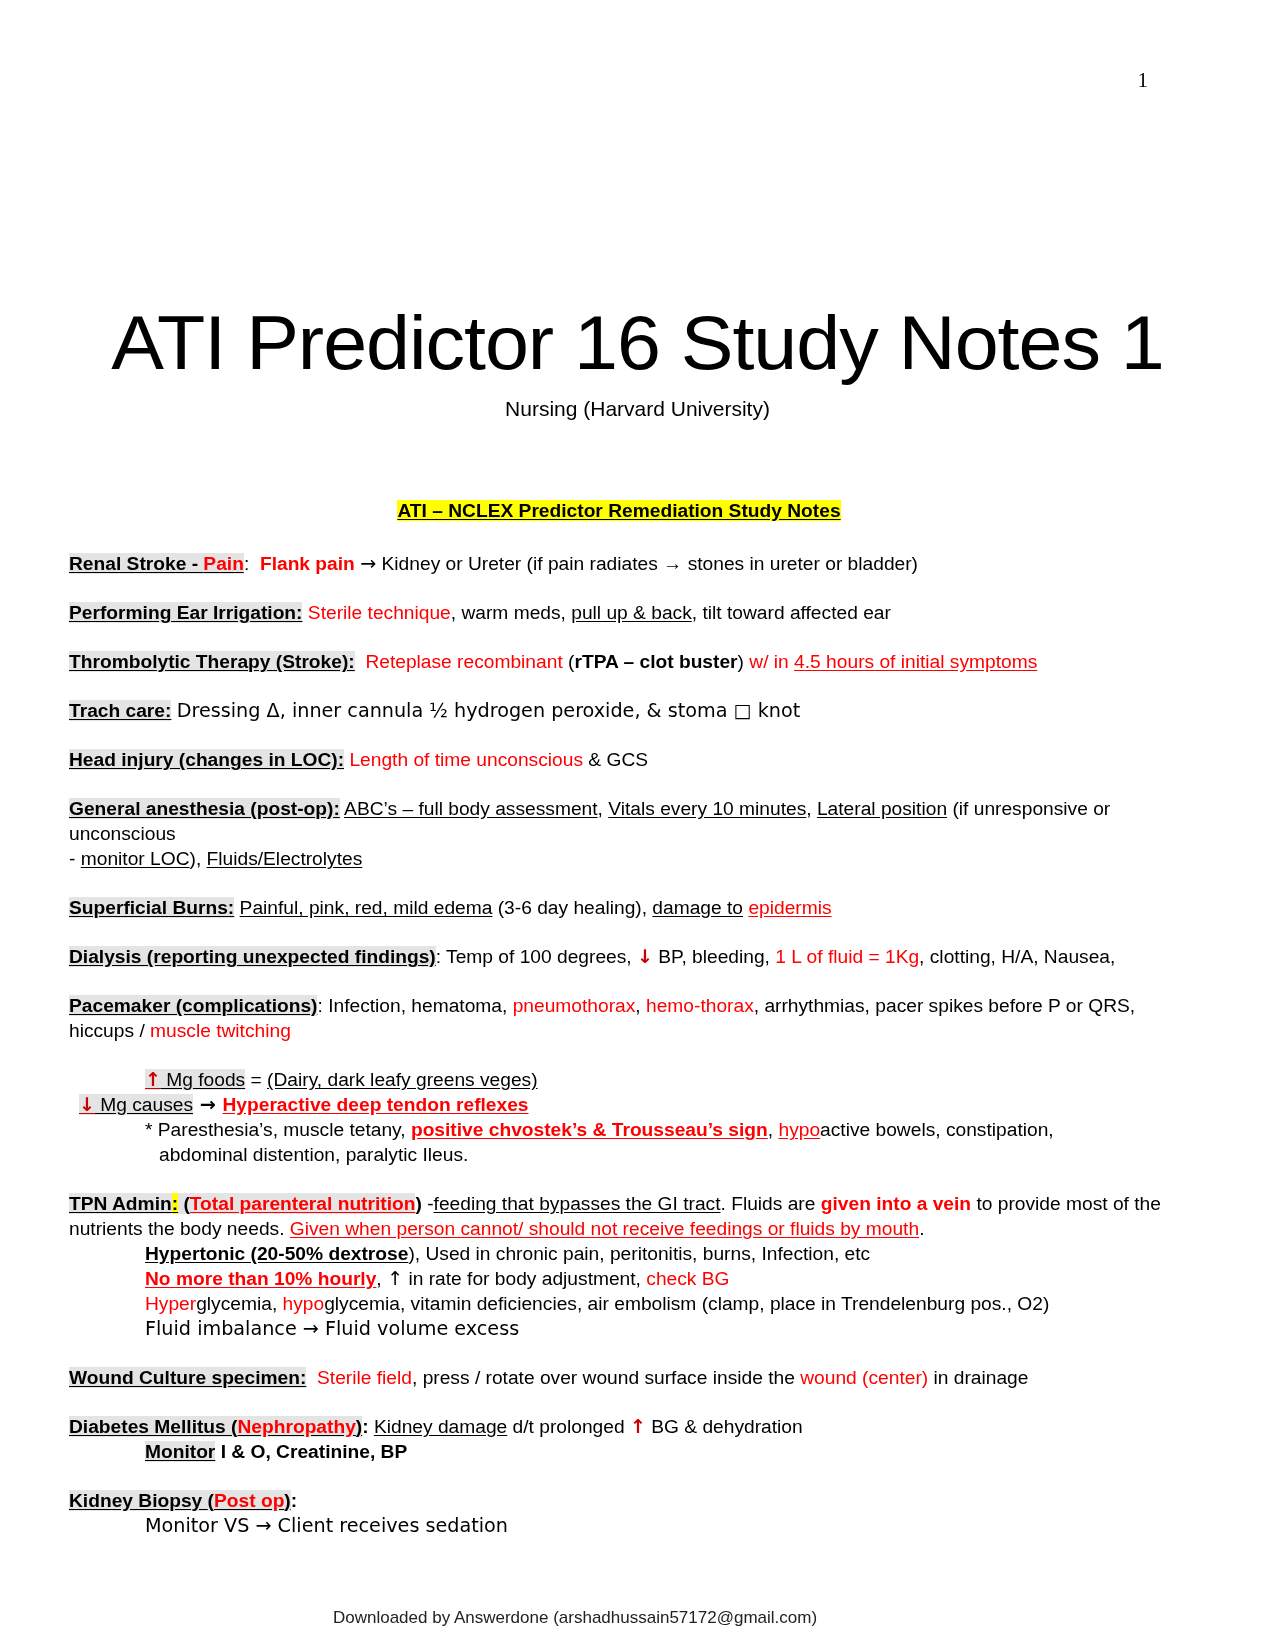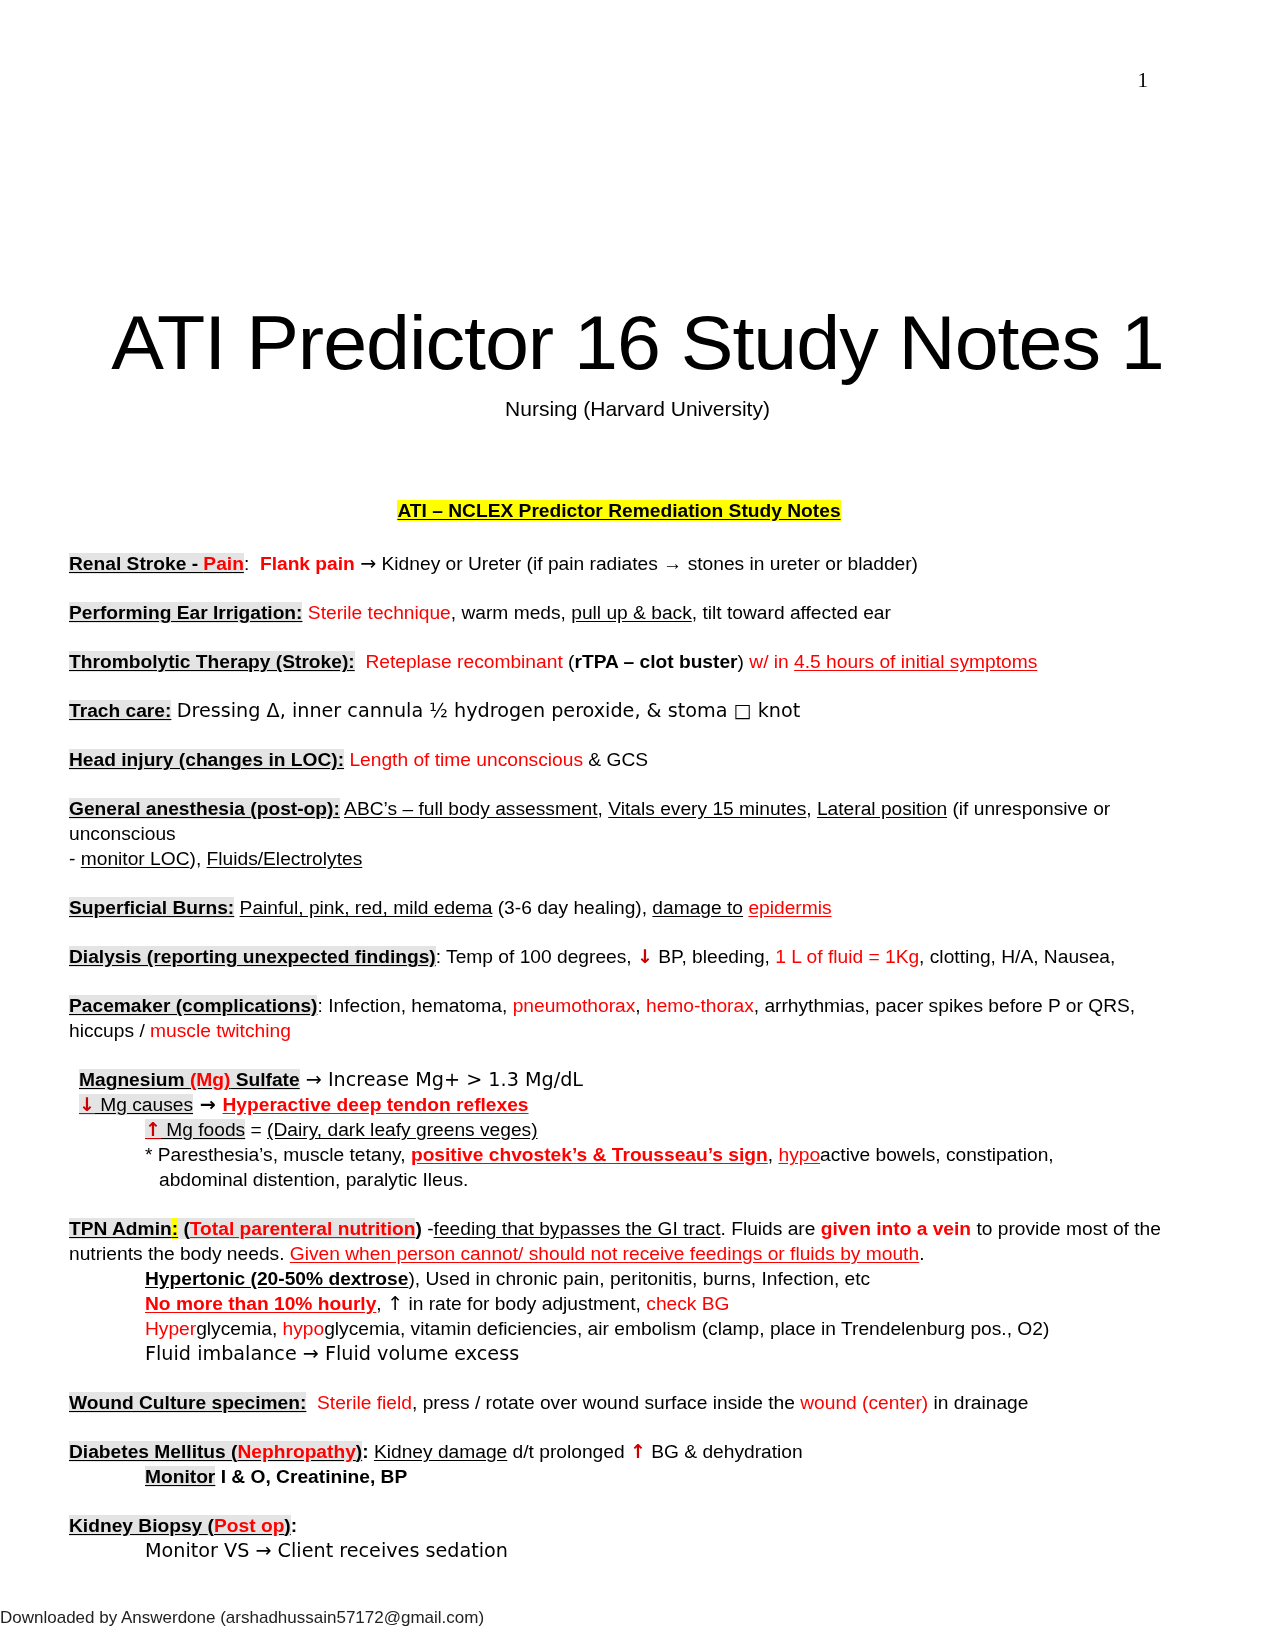--- a/index.html
+++ b/index.html
@@ -107,21 +107,21 @@
   .sym {
     font-family: "DejaVu Sans", sans-serif;
   }
 
   
   .footer {
     position: absolute;
     bottom: 22px;
     left: 0;
     width: 1150px;
-    text-align: left;
+    text-align: center;
     font-family: "Liberation Sans", sans-serif;
     font-size: 17px;
     color: #222;
   }
 </style>
 </head>
 <body>
 
 <div class="page">
 
@@ -152,41 +152,40 @@
 
     <div class="blk">
       <p class="ln"><span class="hl-grey b u">Trach care:</span> <span class="sym">Dressing Δ, inner cannula ½ hydrogen peroxide, &amp; stoma □ knot</span></p>
     </div>
 
     <div class="blk">
       <p class="ln"><span class="hl-grey b u">Head injury (changes in LOC):</span> <span class="red">Length of time unconscious</span> <span>&amp; GCS</span></p>
     </div>
 
     <div class="blk">
-      <p class="ln"><span class="hl-grey b u">General anesthesia (post-op):</span> <span class="u">ABC’s – full body assessment</span><span>, </span><span class="u">Vitals every 15 minutes</span><span>, </span><span class="u">Lateral position</span><span> (if unresponsive or unconscious</span></p>
+      <p class="ln"><span class="hl-grey b u">General anesthesia (post-op):</span> <span class="u">ABC’s – full body assessment</span><span>, </span><span class="u">Vitals every 10 minutes</span><span>, </span><span class="u">Lateral position</span><span> (if unresponsive or unconscious</span></p>
       <p class="ln"><span>- </span><span class="u">monitor LOC</span><span>), </span><span class="u">Fluids/Electrolytes</span></p>
     </div>
 
     <div class="blk">
       <p class="ln"><span class="hl-grey b u">Superficial Burns:</span> <span class="u">Painful, pink, red, mild edema</span><span> (3-6 day healing), </span><span class="u">damage to</span> <span class="red u">epidermis</span></p>
     </div>
 
     <div class="blk">
       <p class="ln"><span class="hl-grey b u">Dialysis (reporting unexpected findings)</span><span>:</span><span> Temp of 100 degrees, </span><span class="arrow-red">↓</span><span> BP, bleeding, </span><span class="red">1 L of fluid = 1Kg</span><span>, clotting, H/A, Nausea,</span></p>
     </div>
 
     <div class="blk">
       <p class="ln"><span class="hl-grey b u">Pacemaker (complications)</span><span>:</span><span> Infection, hematoma, </span><span class="red">pneumothorax</span><span>, </span><span class="red">hemo-thorax</span><span>, arrhythmias, pacer spikes before P or QRS,</span></p>
       <p class="ln"><span>hiccups / </span><span class="red">muscle twitching</span></p>
     </div>
 
     <div class="blk">
-      <p class="ln indent-mg"><span class="hl-grey b u"><span>Magnesium </span><span class="red">(Mg)</span><span> Sulfate</span></span><span class="sym"> → Increase Mg+ &gt; 1.3 Mg/dL</span></p>
+      <p class="ln indent1"><span class="hl-grey"><span class="arrow-red u">↑</span><span class="u"> Mg foods</span></span><span> = </span><span class="u">(Dairy, dark leafy greens veges)</span></p>
       <p class="ln indent-mg"><span class="hl-grey"><span class="arrow-red u">↓</span><span class="u"> Mg causes</span></span><span class="b sym"> → </span><span class="red b u">Hyperactive deep tendon reflexes</span></p>
-      <p class="ln indent1"><span class="hl-grey"><span class="arrow-red u">↑</span><span class="u"> Mg foods</span></span><span> = </span><span class="u">(Dairy, dark leafy greens veges)</span></p>
       <p class="ln indent-star"><span>* Paresthesia’s, muscle tetany, </span><span class="red b u">positive chvostek’s &amp; Trousseau’s sign</span><span>, </span><span class="red u">hypo</span><span>active bowels, constipation,</span></p>
       <p class="ln indent-star2">abdominal distention, paralytic Ileus.</p>
     </div>
 
     <div class="blk">
       <p class="ln"><span class="hl-grey"><span class="b u">TPN Admin</span><span class="hl-yellow b u">:</span> <span class="b">(</span><span class="red b u">Total parenteral nutrition</span></span><span class="b">)</span><span> -</span><span class="u">feeding that bypasses the GI tract</span><span>. Fluids are </span><span class="red b">given into a vein</span><span> to provide most of the</span></p>
       <p class="ln"><span>nutrients the body needs. </span><span class="red u">Given when person cannot/ should not receive feedings or fluids by mouth</span><span>.</span></p>
       <p class="ln indent1"><span class="b u">Hypertonic (20-50% dextrose</span><span>), Used in chronic pain, peritonitis, burns, Infection, etc</span></p>
       <p class="ln indent1"><span class="red b u">No more than 10% hourly</span><span>, </span><span class="arrow-blk">↑</span><span> in rate for body adjustment, </span><span class="red">check BG</span></p>
       <p class="ln indent1"><span class="red">Hyper</span><span>glycemia, </span><span class="red">hypo</span><span>glycemia, vitamin deficiencies, air embolism (clamp, place in Trendelenburg pos., O2)</span></p>

